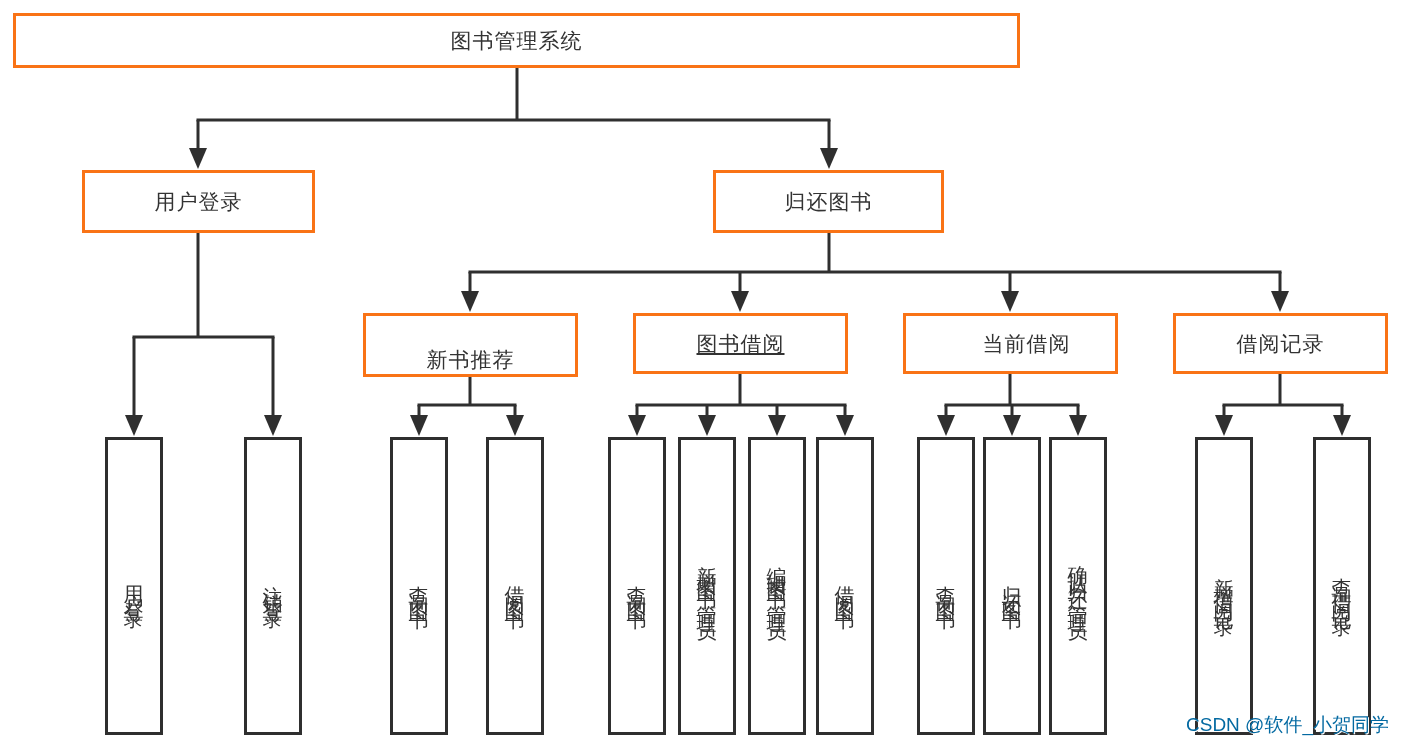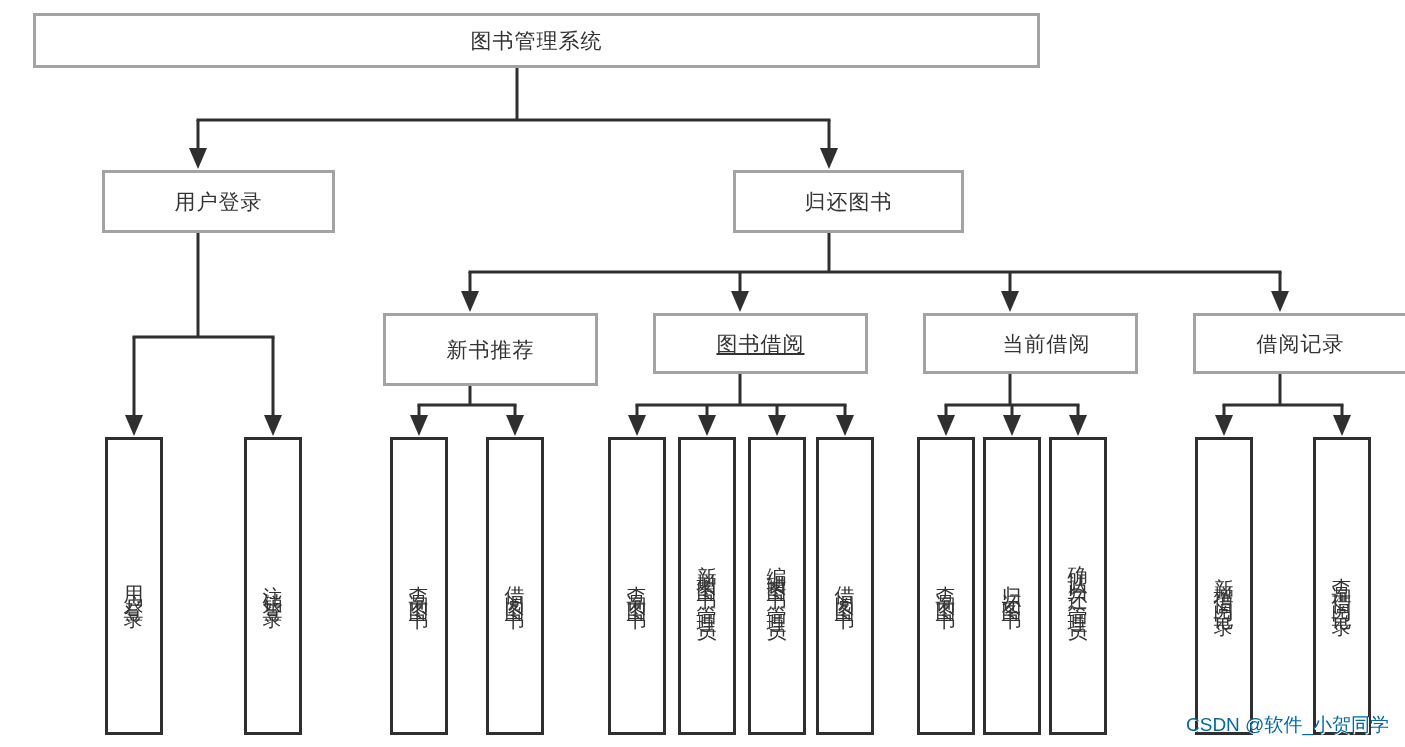--- a/index.html
+++ b/index.html
@@ -18,29 +18,28 @@
   svg.connectors {
     position: absolute;
     left: 0;
     top: 0;
     pointer-events: none;
   }
   .node {
     position: absolute;
     box-sizing: border-box;
     background: #ffffff;
-    border: 3px solid #a3a3a3;
+    border: 3px solid #f97316;
     display: flex;
     align-items: center;
     justify-content: center;
     color: #333333;
     font-size: 21px;
     letter-spacing: 1px;
     white-space: nowrap;
-    margin-left: 20px;
   }
   .vnode {
     position: absolute;
     box-sizing: border-box;
     background: #ffffff;
     border: 3px solid #2f2f2f;
     width: 58px;
     top: 437px;
     height: 298px;
     display: flex;
@@ -138,21 +137,21 @@
     <span>图书管理系统</span>
   </div>
 
   <div class="node" style="left:82px; top:170px; width:233px; height:63px;">
     <span>用户登录</span>
   </div>
   <div class="node" style="left:713px; top:170px; width:231px; height:63px;">
     <span>归还图书</span>
   </div>
 
-  <div class="node" style="left:363px; top:313px; width:215px; height:73px;">
+  <div class="node" style="left:363px; top:313px; width:215px; height:64px;align-items:flex-end;">
     <span>新书推荐</span>
   </div>
   <div class="node" style="left:633px; top:313px; width:215px; height:61px;text-decoration:underline;">
     <span>图书借阅</span>
   </div>
   <div class="node" style="left:903px; top:313px; width:215px; height:61px;padding-left:32px;">
     <span>当前借阅</span>
   </div>
   <div class="node" style="left:1173px; top:313px; width:215px; height:61px;">
     <span>借阅记录</span>

